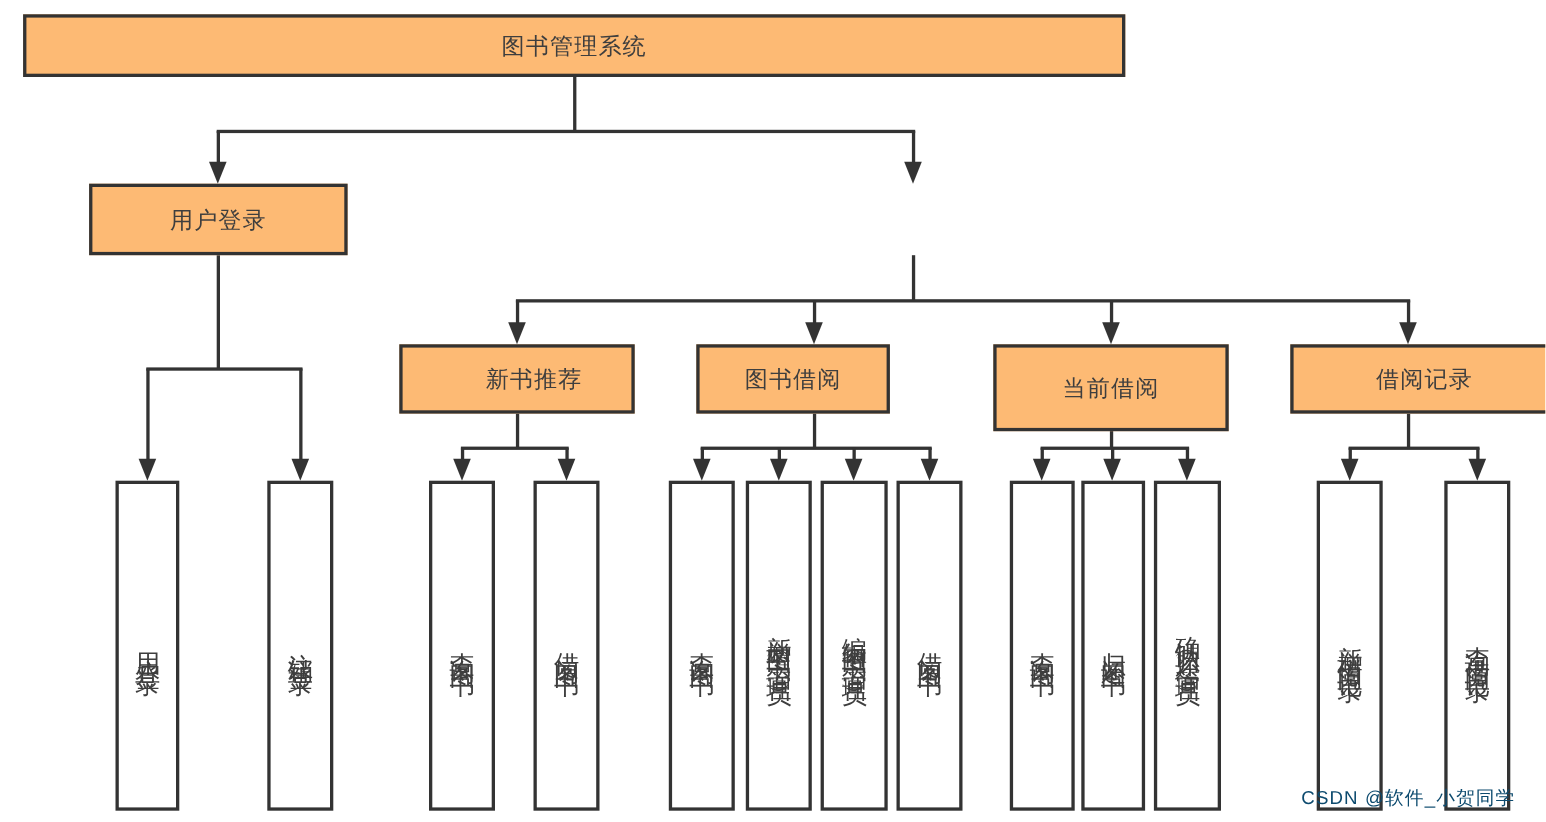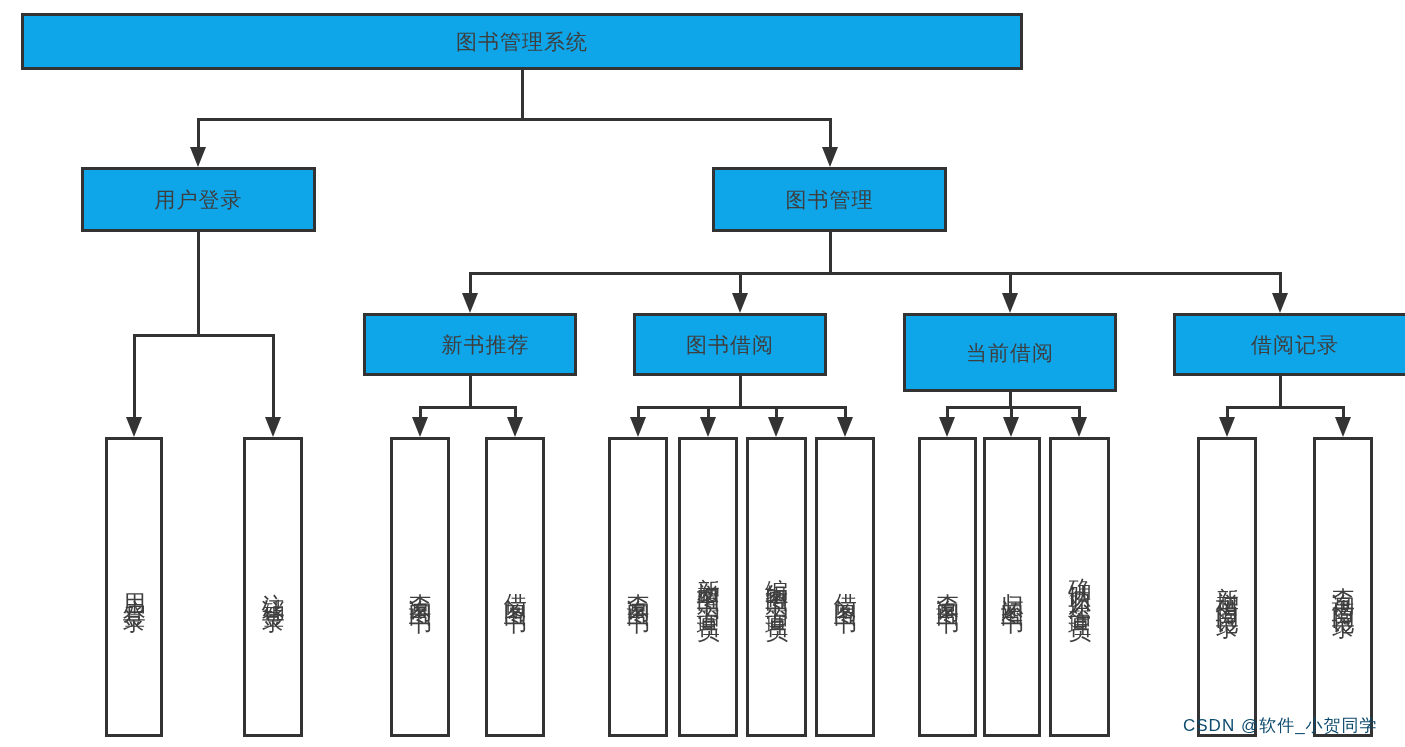--- a/index.html
+++ b/index.html
@@ -6,21 +6,21 @@
   #canvas{
     position:relative;
     width:1405px;height:747px;
     background:#ffffff;
     overflow:hidden;
     font-family:"Liberation Sans","DejaVu Sans",sans-serif;
     color:#3e3e3e;
   }
   .node{
     position:absolute;
-    background:#0ea5e9;
+    background:#fdba74;
     border:3px solid #333333;
     box-sizing:border-box;
     display:flex;
     align-items:center;
     justify-content:center;
     font-size:21px;
     letter-spacing:1px;
     z-index:2;
   }
   .node.root{border-width:3px;font-size:21px;}
@@ -60,24 +60,23 @@
   }
 </style>
 </head>
 <body>
 
 <div id="canvas">
 
   <div class="node root" style="left:21px;top:13px;width:1002px;height:57px;">图书管理系统</div>
 
   <div class="node" style="left:81px;top:167px;width:235px;height:65px;">用户登录</div>
-  <div class="node" style="left:712px;top:167px;width:235px;height:65px;">图书管理</div>
 
   <div class="node" style="left:363px;top:313px;width:214px;height:63px;padding-left:31px;">新书推荐</div>
-  <div class="node" style="left:633px;top:313px;width:194px;height:63px;">图书借阅</div>
+  <div class="node" style="left:633px;top:313px;width:176px;height:63px;">图书借阅</div>
   <div class="node" style="left:903px;top:313px;width:214px;height:79px;">当前借阅</div>
   <div class="node" style="left:1173px;top:313px;width:244px;height:63px;">借阅记录</div>
 
   <div class="leaf" style="left:105px;top:437px;width:58px;height:300px;">
     <span>用户登录</span>
     </div>
   <div class="leaf" style="left:243px;top:437px;width:60px;height:300px;">
     <span>注销登录</span>
     </div>
 

